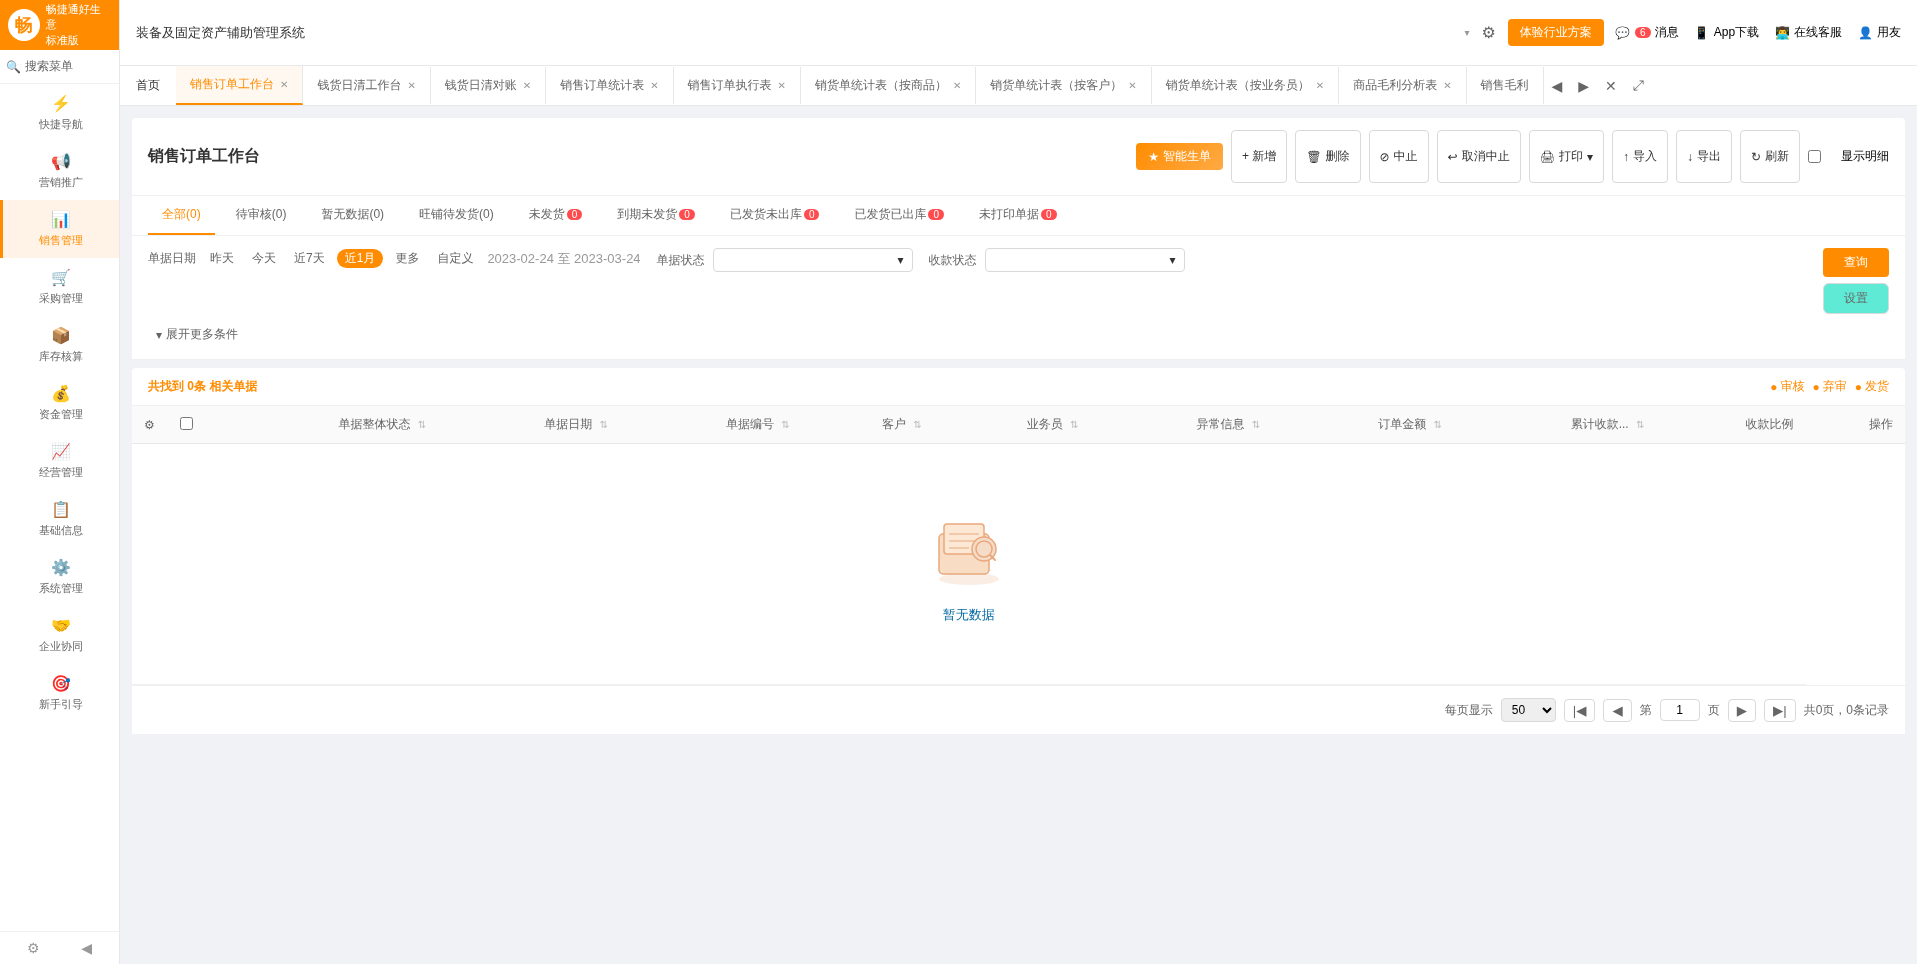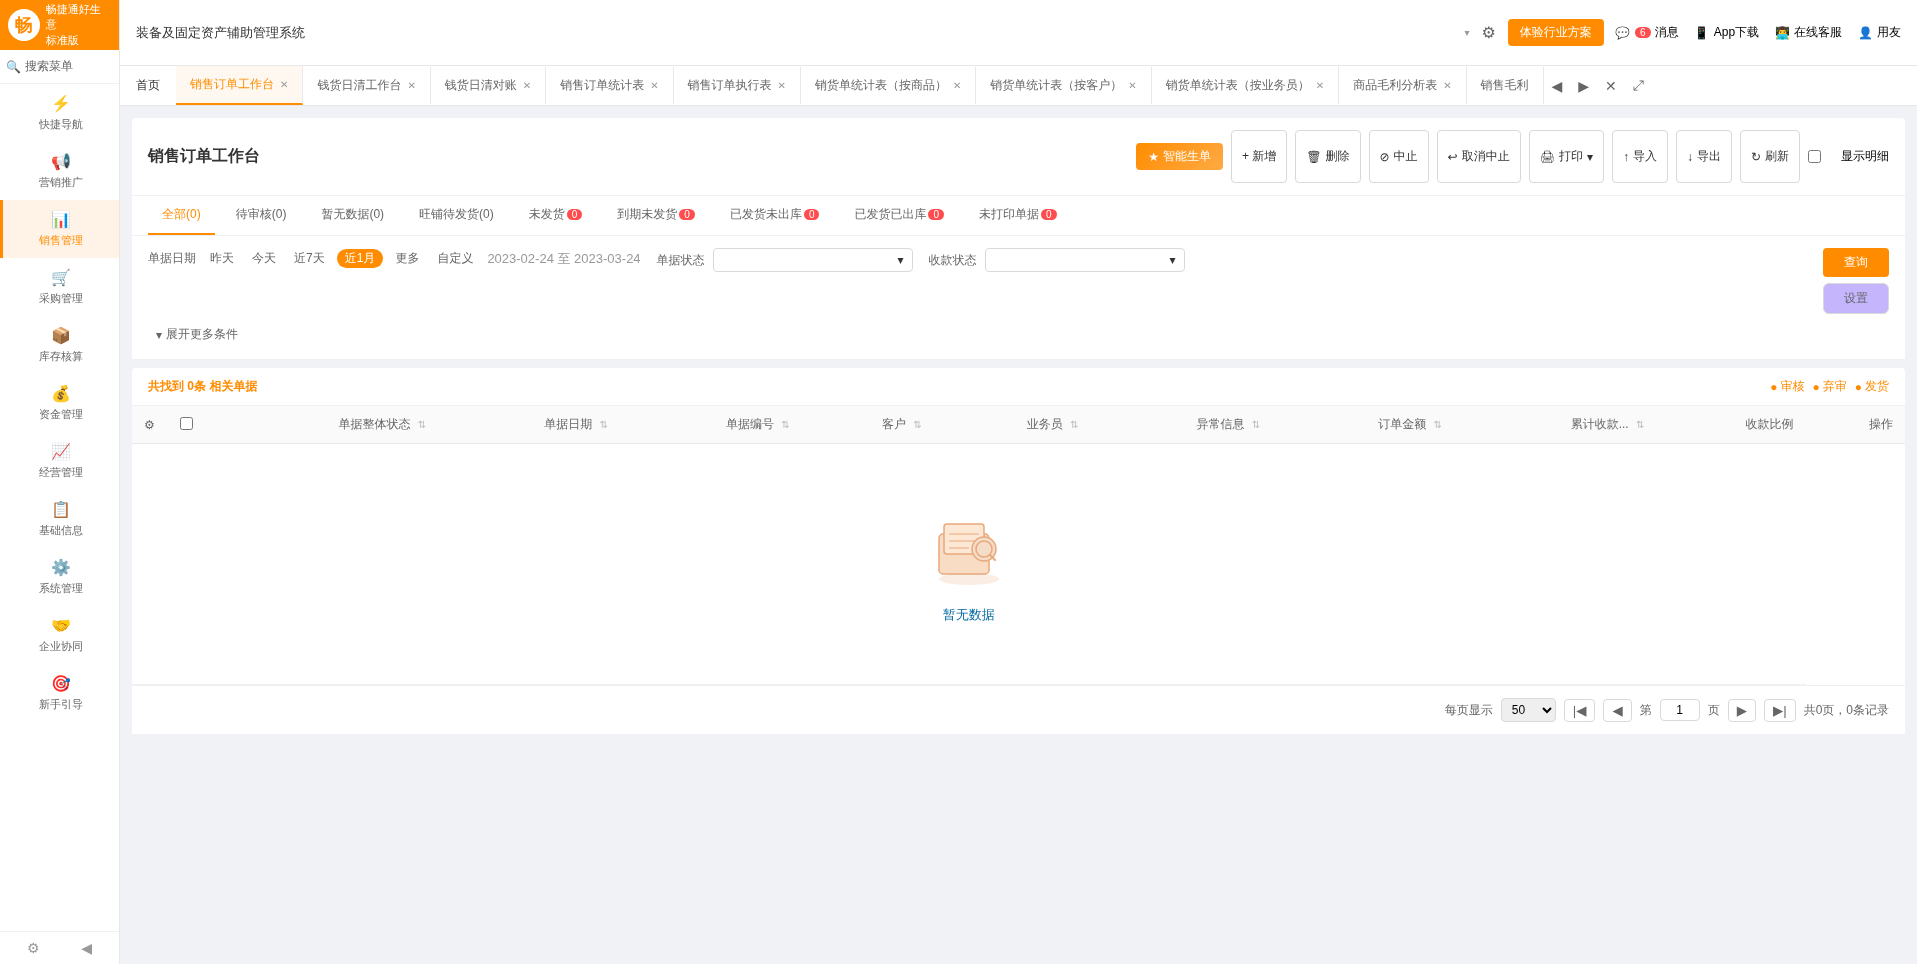--- a/index.html
+++ b/index.html
@@ -61,21 +61,21 @@
     .filter-item { display: flex; align-items: center; gap: 8px; }
     .filter-label { color: #666; font-size: 12px; white-space: nowrap; }
     .filter-date-options { display: flex; gap: 6px; align-items: center; flex-wrap: wrap; }
     .date-option { cursor: pointer; color: #666; font-size: 12px; padding: 2px 6px; border-radius: 3px; }
     .date-option.active { background: #ff8c00; color: #fff; border-radius: 10px; padding: 1px 8px; }
     .date-range { color: #999; font-size: 13px; }
     .filter-select { border: 1px solid #d9d9d9; border-radius: 4px; padding: 4px 8px; font-size: 12px; color: #333; min-width: 160px; display: flex; align-items: center; justify-content: space-between; cursor: pointer; }
     .expand-conditions { display: flex; align-items: center; gap: 4px; color: #666; font-size: 12px; cursor: pointer; padding: 4px 8px; }
     .filter-second-row { display: flex; justify-content: space-between; align-items: center; margin-top: 8px; }
     .query-btn { background: #ff8c00; color: #fff; border: none; padding: 6px 20px; border-radius: 4px; cursor: pointer; font-size: 12px; }
-    .set-btn { background: #c4b5fd; color: #666; border: 1px solid #d9d9d9; padding: 6px 20px; border-radius: 6px; cursor: pointer; font-size: 12px; }
+    .set-btn { background: #5eead4; color: #666; border: 1px solid #d9d9d9; padding: 6px 20px; border-radius: 6px; cursor: pointer; font-size: 12px; }
 
     
     .table-wrap { background: #fff; margin-top: 8px; border-radius: 4px; }
     .table-info-bar { padding: 10px 16px; display: flex; justify-content: space-between; align-items: center; border-bottom: 1px solid #f0f0f0; }
     .table-count { font-size: 12px; color: #666; }
     .table-count span { color: #ff8c00; font-weight: bold; }
     .table-action-btns { display: flex; gap: 8px; }
     .tbl-btn { color: #ff8c00; cursor: pointer; font-size: 12px; display: flex; align-items: center; gap: 3px; }
 
     

